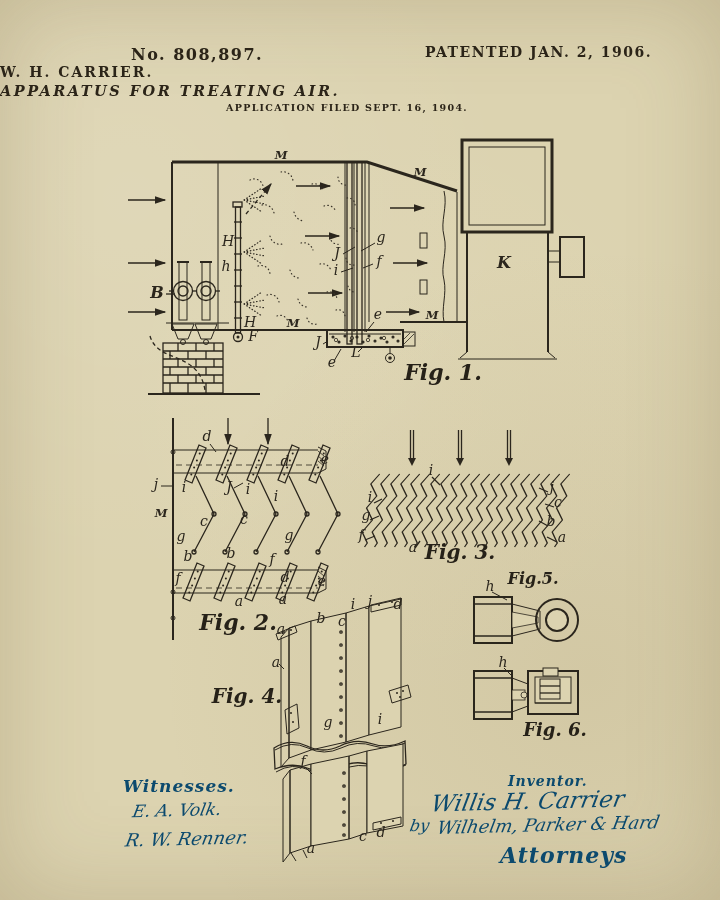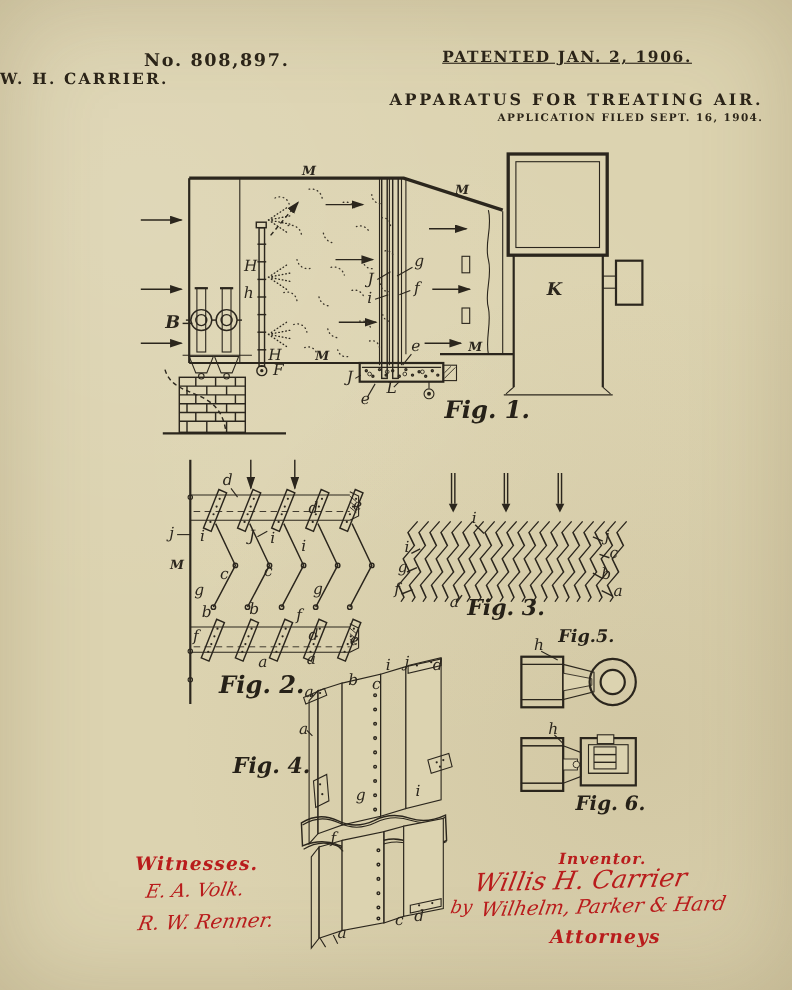--- a/index.html
+++ b/index.html
@@ -9,44 +9,44 @@
       radial-gradient(circle at 18% 22%, rgba(255,255,255,0.10), transparent 42%),
       radial-gradient(circle at 82% 75%, rgba(125,102,58,0.10), transparent 48%),
       radial-gradient(circle at 55% 45%, rgba(255,250,230,0.06), transparent 50%),
       #dcd3b0;
     box-shadow: inset 0 0 90px rgba(115,95,55,0.25);
     font-family:"DejaVu Serif", serif;
     color:#2b2418;
   }
   .hdr{position:absolute;font-weight:bold;white-space:nowrap;}
   #patent-number{left:131px;top:45px;font-size:16px;letter-spacing:1.5px;}
-  #patent-date{left:402px;top:44px;font-size:14px;letter-spacing:1.5px;text-decoration:underline;}
+  #patent-date{left:425px;top:44px;font-size:14px;letter-spacing:1.5px;}
   #inventor-name{left:0;top:64px;width:694px;text-align:left;font-size:14px;letter-spacing:2px;}
-  #doc-title{left:0;top:82px;width:694px;text-align:right;font-size:14.5px;letter-spacing:2.5px;}
-  #application-line{left:0;top:102px;width:694px;text-align:right;font-size:9.5px;letter-spacing:1.3px;}
+  #doc-title{left:0;top:82px;width:694px;text-align:left;font-size:14.5px;letter-spacing:2.5px;font-style:italic;}
+  #application-line{left:0;top:102px;width:694px;text-align:center;font-size:9.5px;letter-spacing:1.3px;}
   svg{position:absolute;left:0;top:0;}
   
   .ink path,.ink line,.ink rect,.ink circle,.ink polygon,.ink ellipse,.ink use{
     stroke:#2b261d;fill:none;stroke-width:1.3;
   }
   .s1{stroke-width:1 !important}
   .s2{stroke-width:2 !important}
   .s3{stroke-width:3 !important}
   .thin{stroke-width:0.8 !important}
   .fill{fill:#2b261d !important;stroke:none !important}
   .paperfill{fill:#dcd3b0 !important}
   .dash{stroke-dasharray:6 4}
   .dash2{stroke-dasharray:4 3}
   .mist path{stroke:#3a342a;fill:none;stroke-width:1.2;stroke-dasharray:0.6 3.2;stroke-linecap:round;}
   .dotsray{stroke-dasharray:0.6 2.6 !important;stroke-linecap:round;stroke-width:1.2 !important}
   .lbl{font:italic 14px "DejaVu Serif",serif;fill:#2b261d;stroke:none;text-anchor:middle;}
   .lbl.sm{font-size:11.5px;font-weight:bold;}
   .lbl.big{font-size:16px;font-weight:bold;}
   .cap{font-style:italic;font-weight:bold;font-family:"DejaVu Serif",serif;fill:#262118;stroke:none;text-anchor:middle;}
-  .sig{position:absolute;white-space:nowrap;color:#b91c1c;}
+  .sig{position:absolute;white-space:nowrap;color:#0c4a6e;}
   .scripty{font-family:"DejaVu Serif",serif;font-style:italic;display:inline-block;transform:skewX(-12deg) rotate(-1.5deg);}
   .sighead{font-style:italic;font-weight:bold;letter-spacing:1px;}
 </style>
 </head>
 <body>
 
 <div class="hdr" id="patent-number">No. 808,897.</div>
 <div class="hdr" id="patent-date">PATENTED JAN. 2, 1906.</div>
 <div class="hdr" id="inventor-name">W. H. CARRIER.</div>
 <div class="hdr" id="doc-title">APPARATUS FOR TREATING AIR.</div>
@@ -536,13 +536,13 @@
 </div>
 
 <div class="sig sighead" style="left:484px;top:773px;font-size:14px;margin-left:24px;">Inventor.</div>
 <div class="sig" style="left:432px;top:788px;font-size:23px;">
   <span class="scripty">Willis H. Carrier</span>
 </div>
 <div class="sig" style="left:410px;top:814px;font-size:16px;">
   <span class="scripty">by</span>
   <span class="scripty" style="font-size:18px;margin-left:4px;">Wilhelm, Parker &amp; Hard</span>
 </div>
-<div class="sig sighead" style="left:500px;top:842px;font-size:17px;">Attorneys</div>
+<div class="sig sighead" style="left:500px;top:842px;font-size:22px;">Attorneys</div>
 
 </body></html>

